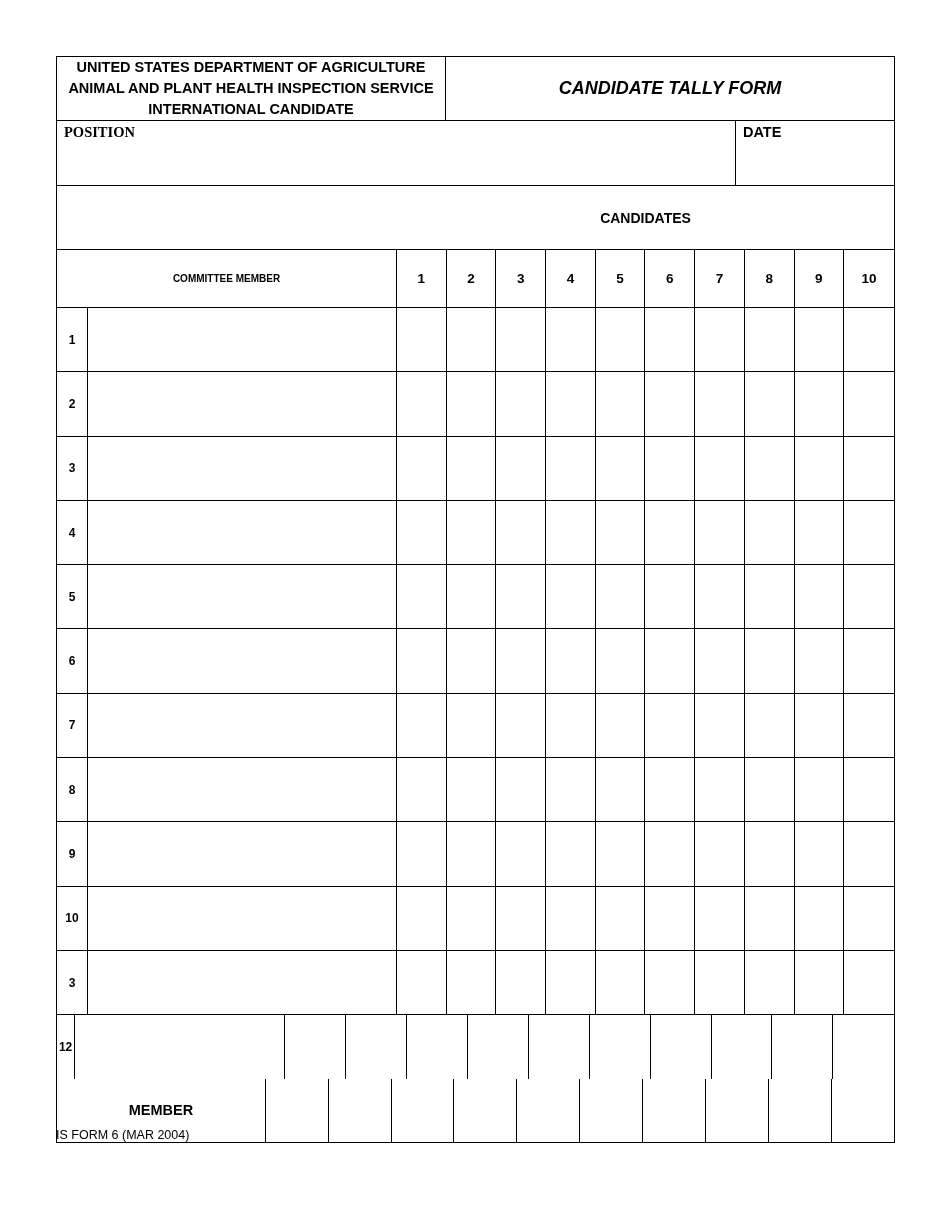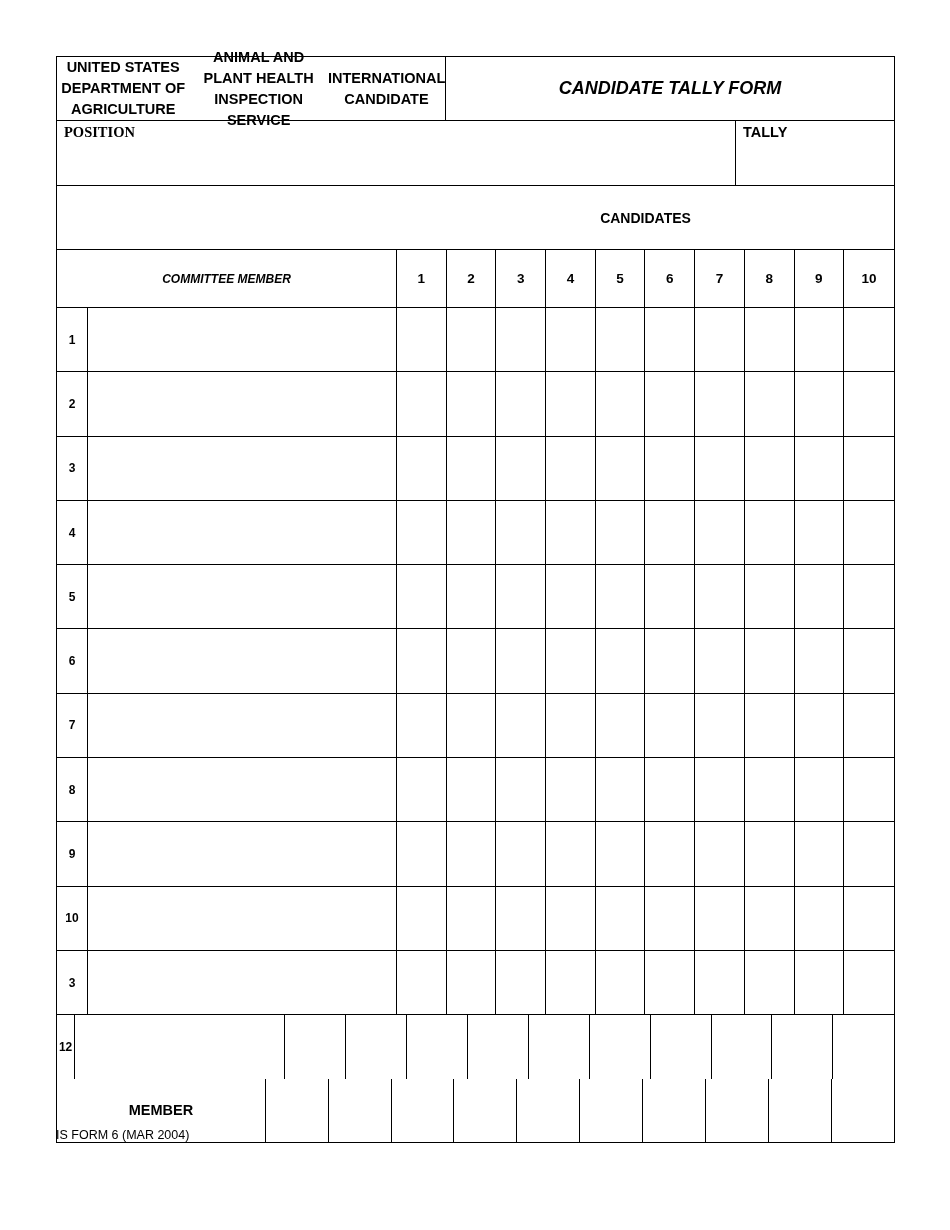--- a/index.html
+++ b/index.html
@@ -2,26 +2,26 @@
 <html><head>
 <meta charset="utf-8">
 <style>
   html, body { margin:0; padding:0; background:#fff; }
   body { width:950px; height:1230px; position:relative; font-family:"Liberation Sans", sans-serif; color:#000; }
   .form { position:absolute; left:56px; top:56px; width:837px; border:1px solid #000; box-sizing:content-box; }
   .row { display:flex; border-bottom:1px solid #000; box-sizing:border-box; }
   .row:last-child { border-bottom:none;gap:32px; }
   .cell { box-sizing:border-box; border-right:1px solid #000; display:flex; align-items:center; justify-content:center; font-weight:bold; }
   .cell:last-child { border-right:none; }
-  .agency { width:389px; height:63px; flex-direction:row; font-size:14.5px; line-height:21px; text-align:center; }
+  .agency { width:389px; height:63px; flex-direction:column; font-size:14.5px; line-height:21px; text-align:left; }
   .title { flex:1; height:63px; font-size:18px;font-style:italic; }
   .pos { width:679px; height:64px; align-items:flex-start; justify-content:flex-start; padding:3px 7px; font-size:14.5px;font-family:Liberation Serif, serif; }
   .date { flex:1; height:64px; align-items:flex-start; justify-content:flex-start; padding:3px 7px; font-size:14.5px; }
   .cand-hdr { width:837px; height:63px; font-size:14px; padding-left:340px; }
-  .cm-hdr { width:340px; height:57px; font-size:12px;font-style:italic; }
+  .cm-hdr { width:340px; height:57px; font-size:10px; }
   .num-hdr { width:49.7px; height:57px; font-size:13.5px; }
   .idx { width:31px; height:63.3px; font-size:12px; }
   .name { width:309px; height:63.3px; }
   .tally { width:49.7px; height:63.3px; }
   .totals-lbl { width:340px; height:63px; font-size:14.5px; }
   .totals-cell { width:49.7px; height:63px; }
   .footer { position:absolute; left:56px; top:1128px; font-size:12.5px; }
 </style>
 </head>
 <body>
@@ -34,21 +34,21 @@
       <div>INTERNATIONAL CANDIDATE</div>
     </div>
     <div class="cell title">CANDIDATE TALLY FORM</div>
   </div>
 
   <div class="row">
     <div class="cell pos">
       <span>POSITION</span>
     </div>
     <div class="cell date">
-      <span>TALLY</span>
+      <span>DATE</span>
     </div>
   </div>
 
   <div class="row">
     <div class="cell cand-hdr">CANDIDATES</div>
   </div>
 
   <div class="row" id="col-hdr-row">
     <div class="cell cm-hdr">COMMITTEE MEMBER</div>
   <div class="cell num-hdr">1</div>

